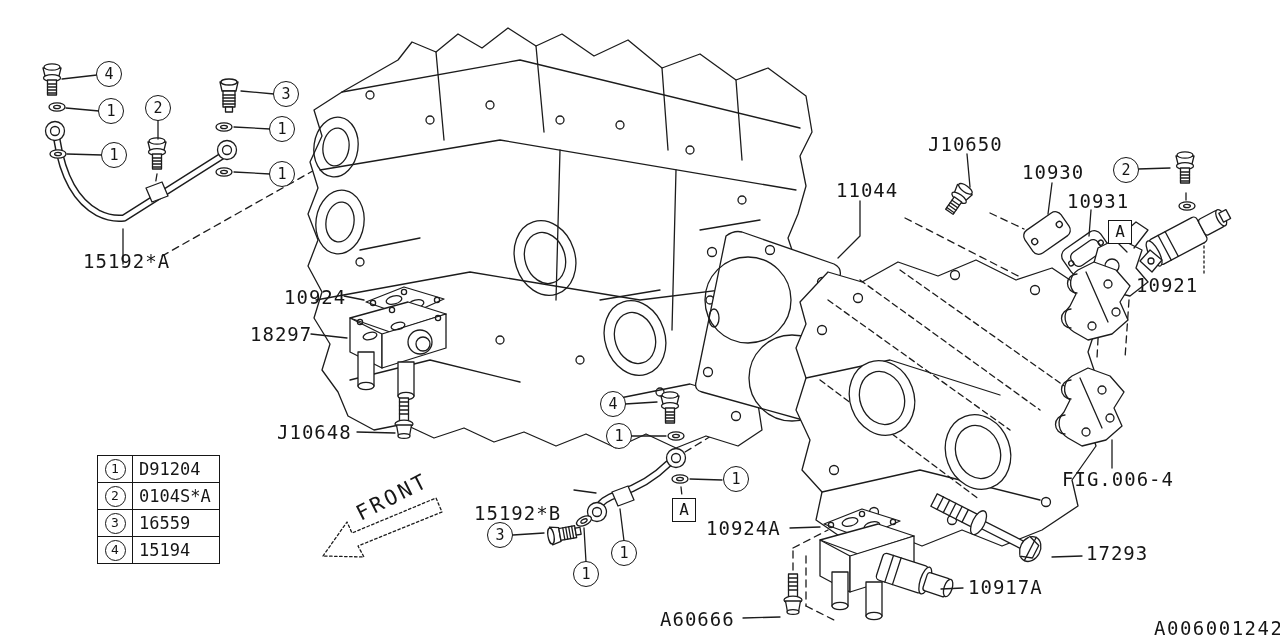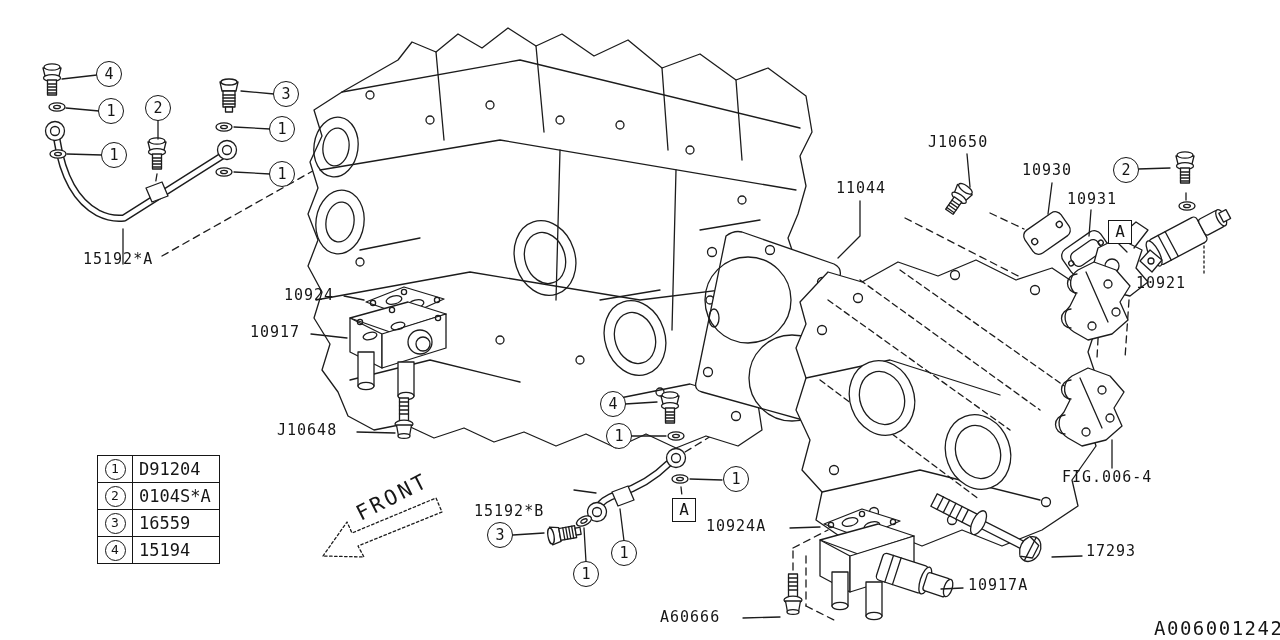--- a/index.html
+++ b/index.html
@@ -2,21 +2,21 @@
 <html><head>
 <meta charset="utf-8">
 <style>
   html,body{margin:0;padding:0;background:#fff;}
   .stage{
     position:relative;width:1280px;height:640px;background:#ffffff;overflow:hidden;
     font-family:"DejaVu Sans Mono","Liberation Mono",monospace;color:#161616;
   }
   .stage svg{position:absolute;left:0;top:0;}
   .part-label{
-    position:absolute;font-size:15px;letter-spacing:1px;white-space:nowrap;
+    position:absolute;font-size:19px;letter-spacing:1px;white-space:nowrap;
     line-height:1;z-index:5;
   }
   .callout{
     position:absolute;width:24px;height:24px;border:1.4px solid #161616;border-radius:50%;
     background:#fff;display:flex;align-items:center;justify-content:center;
     font-size:15px;transform:translate(-50%,-50%);z-index:6;line-height:1;
   }
   .boxmark{
     position:absolute;width:22px;height:22px;border:1.5px solid #161616;background:#fff;
     display:flex;align-items:center;justify-content:center;font-size:16px;z-index:6;line-height:1;
@@ -360,21 +360,21 @@
       <line x1="722" y1="480" x2="690" y2="479"></line>
       <line x1="513" y1="535" x2="544" y2="533"></line>
       <line x1="586" y1="562" x2="584" y2="528"></line>
       <line x1="624" y1="541" x2="620" y2="509"></line>
       <line x1="574" y1="490" x2="596" y2="493"></line>
     </g>
   </svg>
 
   <div class="part-label" style="left:83px;top:252px">15192*A</div>
   <div class="part-label" style="left:284px;top:288px">10924</div>
-  <div class="part-label" style="left:250px;top:325px">10917</div>
+  <div class="part-label" style="left:250px;top:325px">18297</div>
   <div class="part-label" style="left:277px;top:423px">J10648</div>
   <div class="part-label" style="left:836px;top:181px">11044</div>
   <div class="part-label" style="left:928px;top:135px">J10650</div>
   <div class="part-label" style="left:1022px;top:163px">10930</div>
   <div class="part-label" style="left:1067px;top:192px">10931</div>
   <div class="part-label" style="left:1136px;top:276px">10921</div>
   <div class="part-label" style="left:1062px;top:470px">FIG.006-4</div>
   <div class="part-label" style="left:474px;top:504px">15192*B</div>
   <div class="part-label" style="left:706px;top:519px">10924A</div>
   <div class="part-label" style="left:1086px;top:544px">17293</div>

